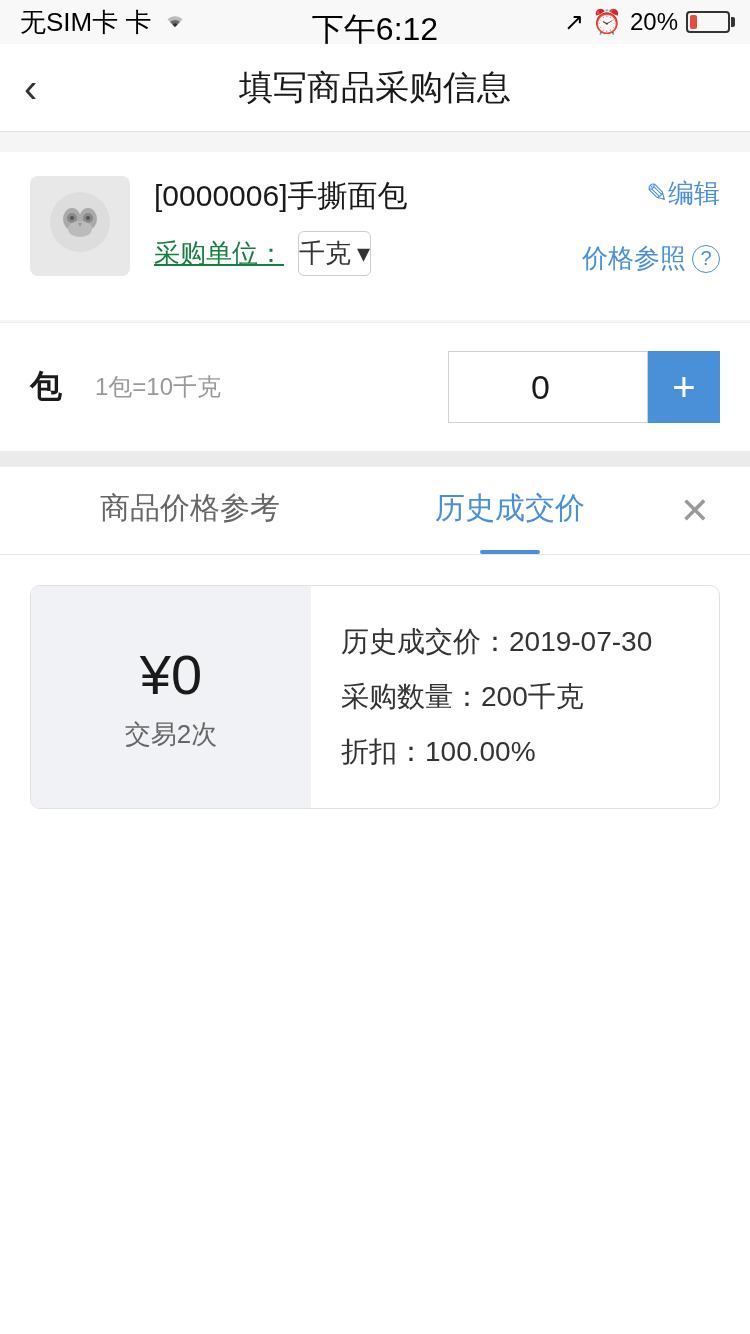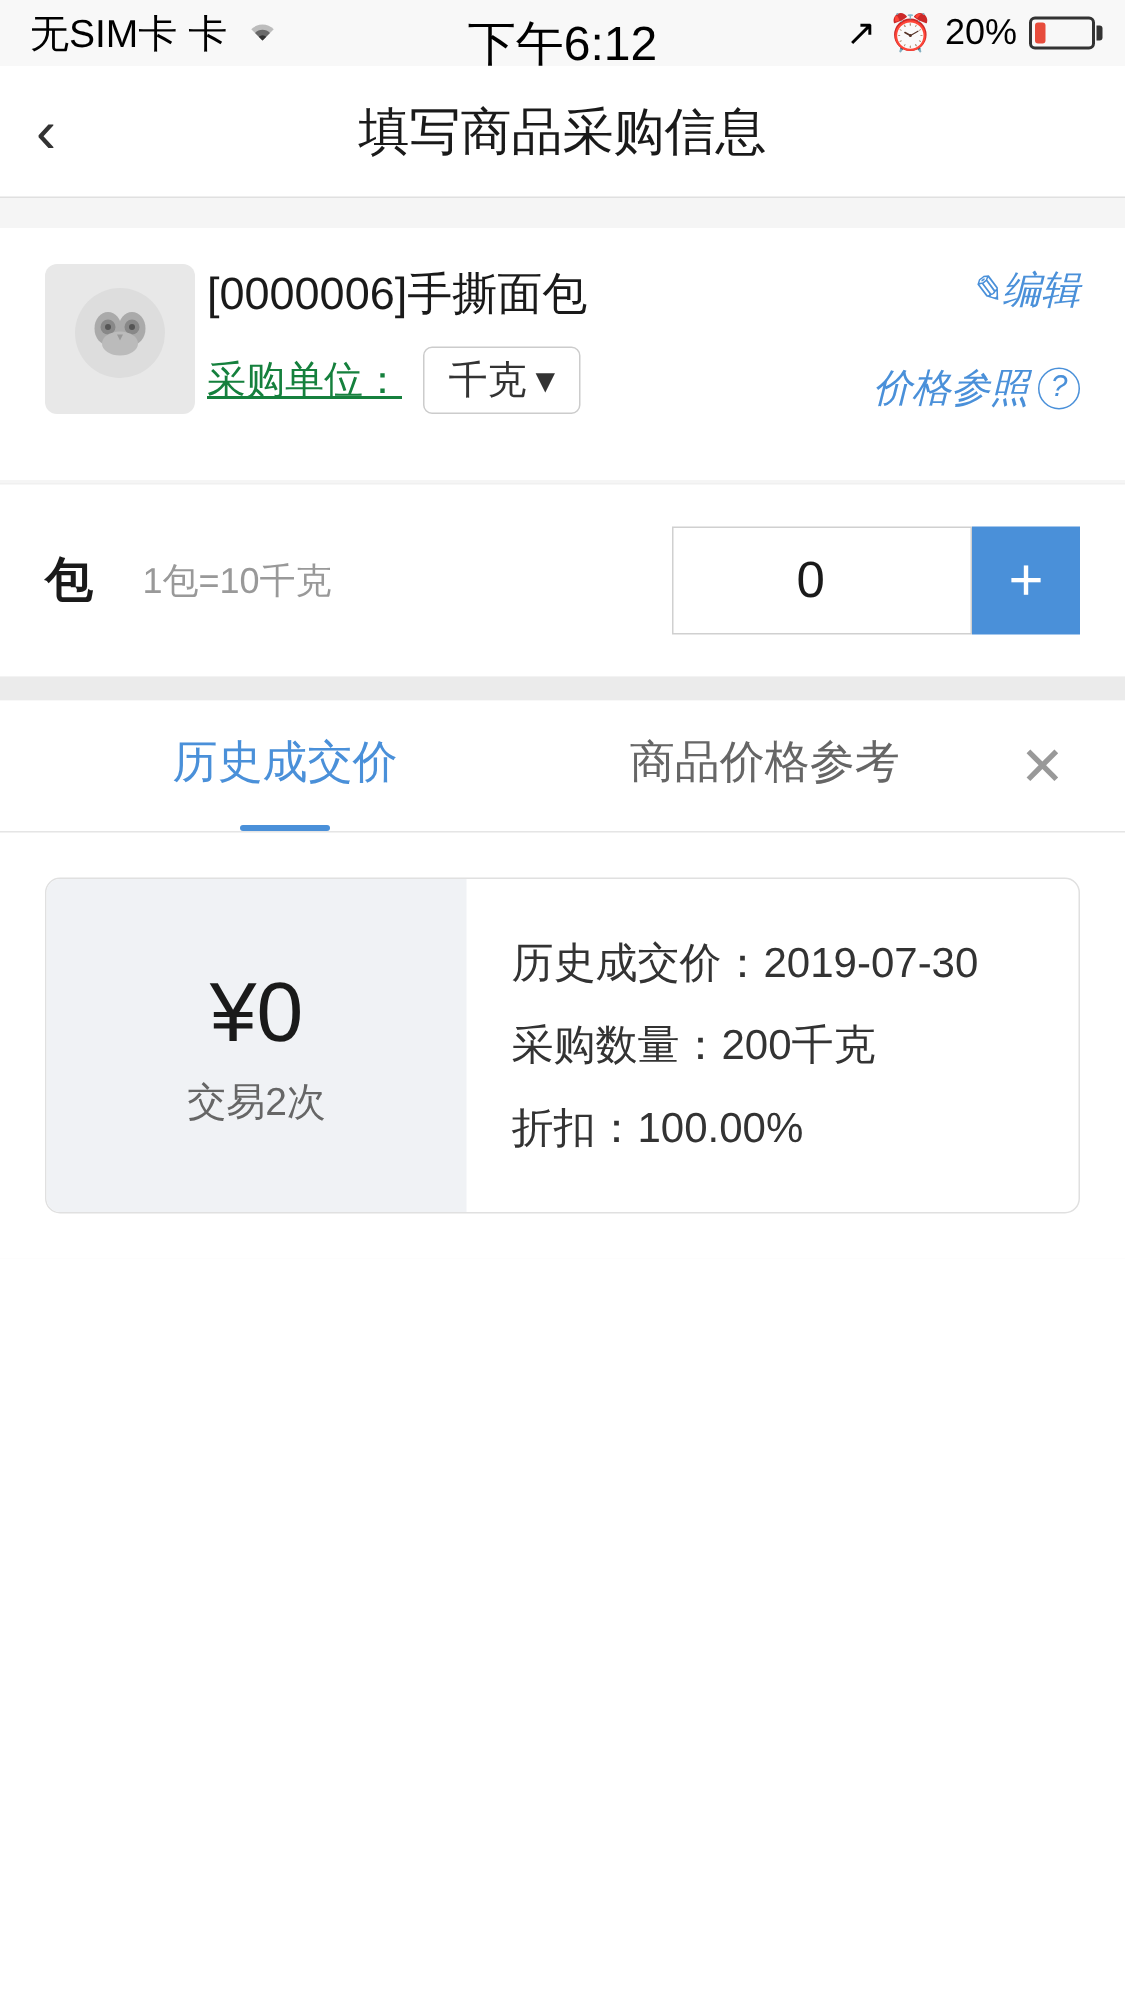--- a/index.html
+++ b/index.html
@@ -105,21 +105,21 @@
     }
     .product-header {
       display: flex;
       align-items: flex-start;
       justify-content: space-between;
       margin-bottom: 20px;
     }
     .product-left {
       display: flex;
       align-items: center;
-      gap: 8px;
+      gap: 24px;
     }
     .product-image {
       width: 100px;
       height: 100px;
       background: #e8e8e8;
       border-radius: 8px;
       display: flex;
       align-items: center;
       justify-content: center;
       overflow: hidden;
@@ -147,21 +147,21 @@
     }
     .unit-label {
       font-size: 26px;
       color: #15803d;
       text-decoration: underline;
     }
     .unit-select {
       background: #ffffff;
       border: 1px solid #ccc;
       border-radius: 6px;
-      padding: 4px 16px;
+      padding: 4px 0;
       font-size: 26px;
       color: #333;
       display: flex;
       align-items: center;
       gap: 6px;
     }
     .edit-link {
       font-size: 26px;
       color: #4a90d9;
       display: flex;
@@ -173,21 +173,20 @@
       color: #4a90d9;
       display: flex;
       align-items: center;
       gap: 6px;
     }
     .product-actions {
       display: flex;
       flex-direction: column;
       align-items: flex-end;
       gap: 30px;
-      font-style: italic;
     }
 
     
     .quantity-section {
       background: #ffffff;
       margin-top: 2px;
       padding: 28px 30px;
       display: flex;
       align-items: center;
       justify-content: space-between;
@@ -415,25 +414,25 @@
   </div>
   <div class="quantity-control">
     <input class="quantity-input" type="number" value="0" style="">
     <button class="quantity-plus">+</button>
   </div>
 </div>
 
 <div class="divider"></div>
 
 <div class="tab-bar">
+  <div class="tab-item">
+    <span>商品价格参考</span>
+  </div>
   <div class="tab-item active">
     <span>历史成交价</span>
-  </div>
-  <div class="tab-item">
-    <span>商品价格参考</span>
   </div>
   <span class="tab-close">✕</span>
 </div>
 
 <div class="history-content">
   <div class="price-card">
     <div class="price-left-panel">
       <span class="price-amount">¥0</span>
       <span class="price-count">交易2次</span>
     </div>

